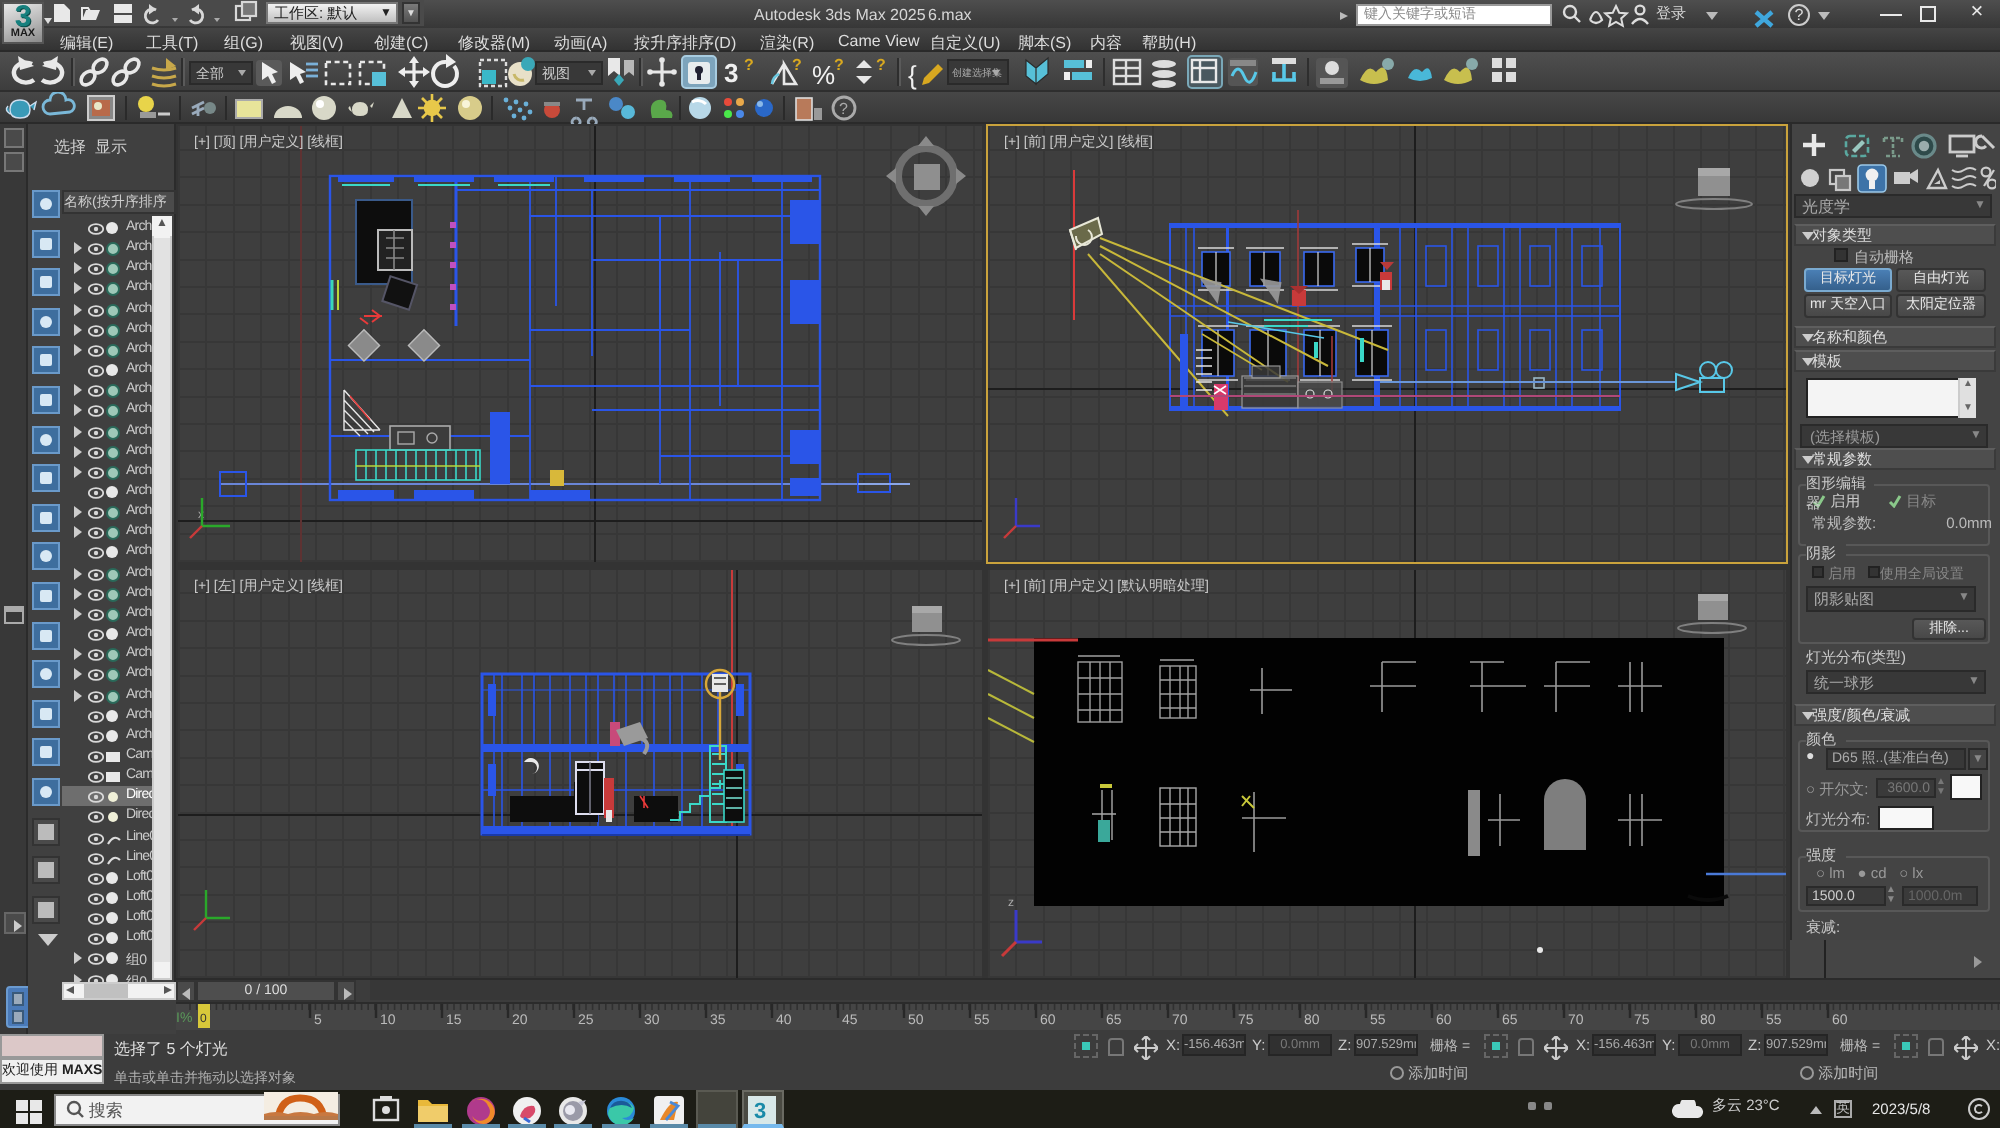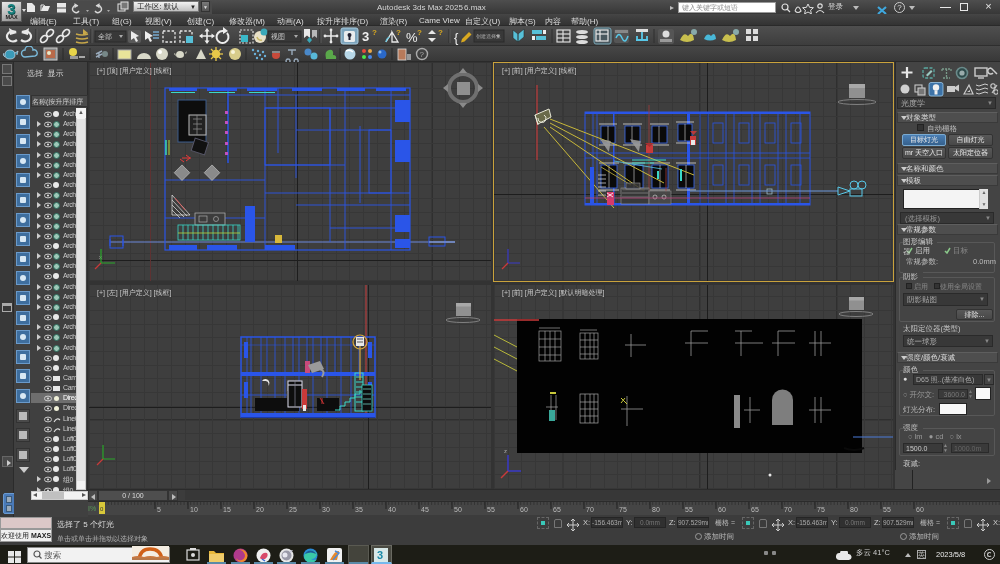--- a/index.html
+++ b/index.html
@@ -1086,21 +1086,21 @@
 <div class="abs" style="left:944px;top:246px;width:40px;height:9px;color:#888;font-size:7.5px;"><svg width="7" height="7" style="vertical-align:-1px">
       <path d="M1 4 l2 2 3 -5" stroke="#8ac88a" stroke-width="1.5" fill="none"></path>
     </svg> 目标</div>
 <div class="abs" style="left:906px;top:257px;width:55px;height:9px;color:#bbb;font-size:7.5px;">常规参数:</div>
 <div class="abs" style="left:958px;top:257px;width:38px;height:9px;color:#bbb;font-size:7.5px;text-align:right;">0.0mm</div>
 <div class="abs" style="left:899px;top:277px;width:96px;height:45px;border:1px solid #585858;border-radius:2px;"></div>
 <div class="abs" style="left:903px;top:272px;width:20px;height:9px;color:#c8c8c8;font-size:7.5px;background:#444;z-index:5;">阴影</div>
 <div class="abs" style="left:906px;top:282px;width:90px;height:9px;color:#888;font-size:7px;"><span style="display:inline-block;width:6px;height:6px;background:#333;border:1px solid #222;"></span> 启用 <span style="display:inline-block;width:6px;height:6px;background:#333;border:1px solid #222;margin-left:4px;"></span>使用全局设置</div>
 <div class="abs" style="left:903px;top:293px;width:85px;height:13px;background:#383838;border:1px solid #2a2a2a;color:#aaa;font-size:7.5px;line-height:11px;padding-left:3px;">阴影贴图 <span style="float:right;margin-right:2px;font-size:6px;color:#888;">▼</span></div>
 <div class="abs" style="left:956px;top:309px;width:37px;height:11px;background:linear-gradient(#585858,#484848);border:1px solid #333;border-radius:2px;color:#e8e8e8;font-size:7px;text-align:center;line-height:9px;overflow:hidden;">排除...</div>
-<div class="abs" style="left:903px;top:324px;width:80px;height:9px;color:#c8c8c8;font-size:7.5px;">太阳定位器(类型)</div>
+<div class="abs" style="left:903px;top:324px;width:80px;height:9px;color:#c8c8c8;font-size:7.5px;">灯光分布(类型)</div>
 <div class="abs" style="left:903px;top:335px;width:90px;height:12px;background:#383838;border:1px solid #2a2a2a;color:#aaa;font-size:7.5px;line-height:11px;padding-left:3px;">统一球形 <span style="float:right;margin-right:2px;font-size:6px;color:#888;">▼</span></div>
 <div class="abs" style="left:897px;top:352px;width:101px;height:11px;background:#4e4e4e;border:1px solid #3a3a3a;border-top:1px solid #5e5e5e;color:#ddd;font-size:7.5px;line-height:10px;padding-left:8px;"><span style="position:absolute;left:3px;top:3px;width:0;height:0;border-left:3px solid transparent;border-right:3px solid transparent;border-top:4px solid #ccc;"></span>强度/颜色/衰减</div>
 <div class="abs" style="left:899px;top:370px;width:96px;height:46px;border:1px solid #585858;border-radius:2px;"></div>
 <div class="abs" style="left:903px;top:365px;width:20px;height:9px;color:#c8c8c8;font-size:7.5px;background:#444;z-index:5;">颜色</div>
 <div class="abs" style="left:903px;top:375px;width:10px;height:9px;color:#ddd;font-size:7px;">●</div>
 <div class="abs" style="left:913px;top:374px;width:70px;height:11px;background:#383838;border:1px solid #2a2a2a;color:#aaa;font-size:7px;line-height:10px;padding-left:2px;overflow:hidden;">D65 照..(基准白色)</div>
 <div class="abs" style="left:984px;top:374px;width:10px;height:11px;background:#444;border:1px solid #2a2a2a;color:#888;font-size:6px;text-align:center;line-height:10px;">▼</div>
 <div class="abs" style="left:903px;top:390px;width:60px;height:9px;color:#999;font-size:7.5px;">○ 开尔文:</div>
 <div class="abs" style="left:938px;top:389px;width:30px;height:10px;background:#3a3a3a;border:1px solid #2a2a2a;color:#777;font-size:7px;line-height:9px;text-align:right;padding-right:2px;">3600.0</div>
 <div class="abs" style="left:968px;top:389px;width:6px;height:10px;color:#777;font-size:5px;line-height:5px;">▲<br>▼</div>
@@ -1576,21 +1576,21 @@
 <div class="abs" style="left:207px;top:562px;width:19px;height:2px;background:#5a8aa8;"></div>
 <div class="abs" style="left:231px;top:562px;width:19px;height:2px;background:#5a8aa8;"></div>
 <div class="abs" style="left:254px;top:562px;width:19px;height:2px;background:#5a8aa8;"></div>
 <div class="abs" style="left:277px;top:562px;width:19px;height:2px;background:#5a8aa8;"></div>
 <div class="abs" style="left:301px;top:562px;width:19px;height:2px;background:#5a8aa8;"></div>
 <div class="abs" style="left:325px;top:562px;width:19px;height:2px;background:#5a8aa8;"></div>
 <div class="abs" style="left:349px;top:562px;width:19px;height:2px;background:#5a8aa8;"></div>
 <div class="abs" style="left:836px;top:547px;width:16px;height:10px;"><svg width="16" height="10">
       <path d="M3 9 a3.5 3.5 0 0 1 1 -7 a4 4 0 0 1 8 1 a2.8 2.8 0 0 1 1 6 z" fill="#e8e8e8"></path>
     </svg></div>
-<div class="abs" style="left:856px;top:548px;width:50px;height:10px;color:#ccc;font-size:7.5px;">多云 41°C</div>
+<div class="abs" style="left:856px;top:548px;width:50px;height:10px;color:#ccc;font-size:7.5px;">多云 23°C</div>
 <div class="abs" style="left:764px;top:551px;width:4px;height:4px;background:#888;border-radius:1px;"></div>
 <div class="abs" style="left:772px;top:551px;width:4px;height:4px;background:#888;border-radius:1px;"></div>
 <div class="abs" style="left:905px;top:551px;width:8px;height:7px;color:#bbb;font-size:7px;">
     <div style="width:0;height:0;border-left:3.5px solid transparent;border-right:3.5px solid transparent;border-bottom:4px solid #bbb;margin-top:2px;"></div>
   </div>
 <div class="abs" style="left:917px;top:550px;width:9px;height:9px;border:1px solid #aaa;color:#bbb;font-size:7px;text-align:center;line-height:8px;">英</div>
 <div class="abs" style="left:936px;top:550px;width:40px;height:10px;color:#e8e8e8;font-size:7.5px;">2023/5/8</div>
 <div class="abs" style="left:984px;top:549px;width:11px;height:11px;border:1px solid #ccc;border-radius:50%;">
     <div style="position:absolute;left:2px;top:2px;width:5px;height:5px;border:1px solid #ccc;border-radius:50%;border-right-color:transparent;"></div>
   </div>

